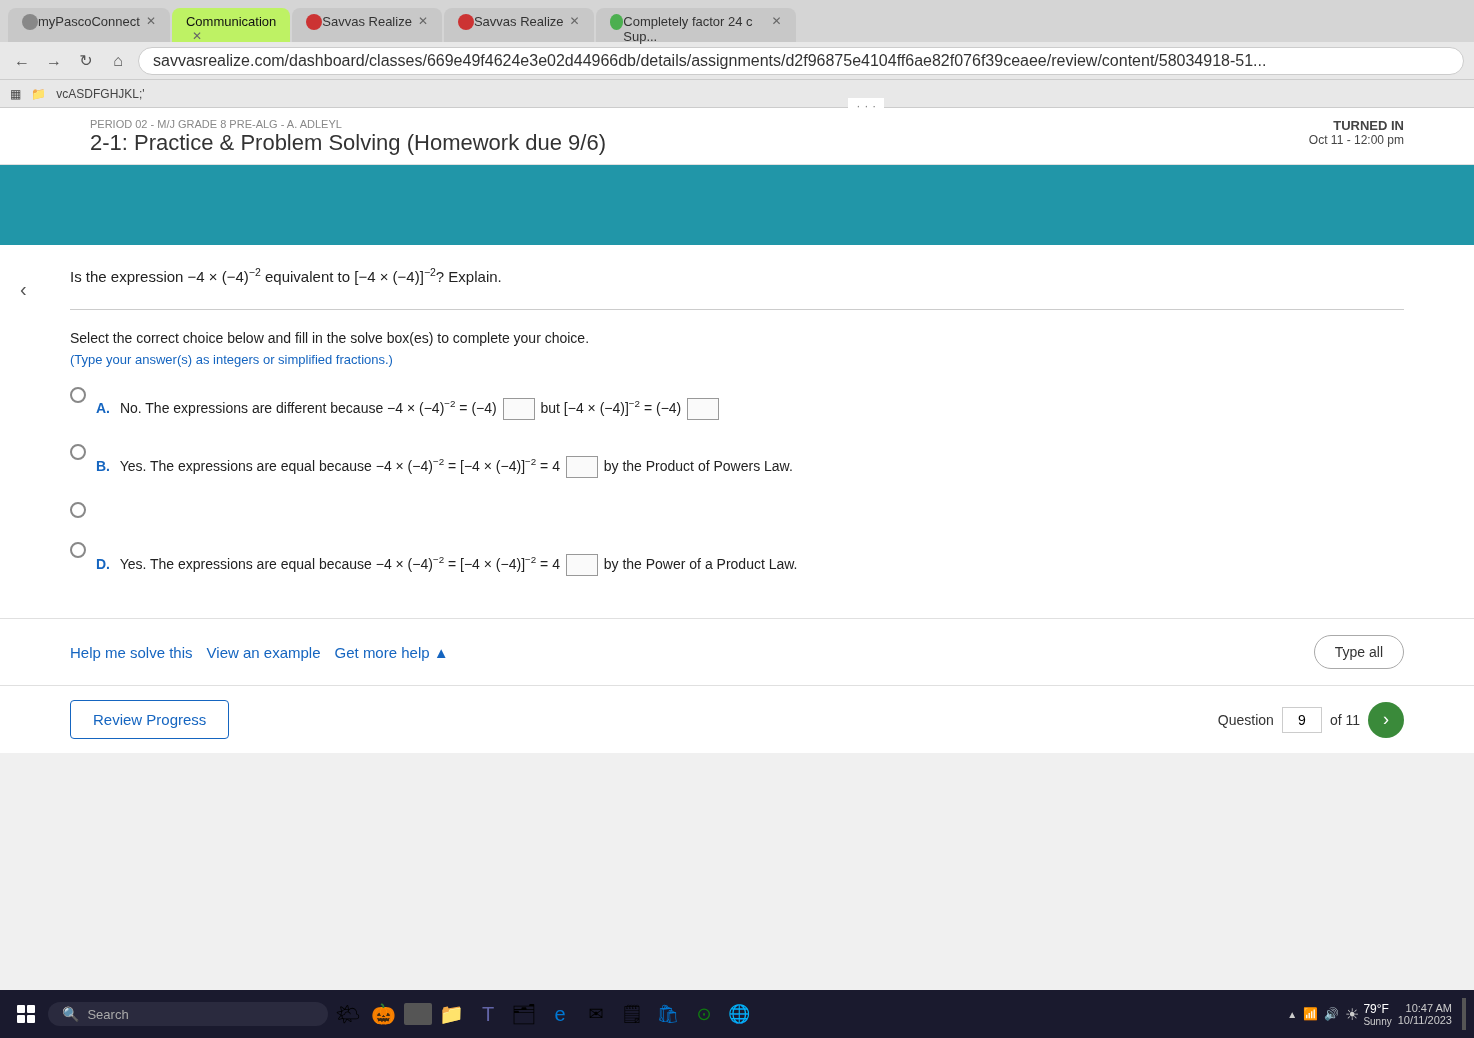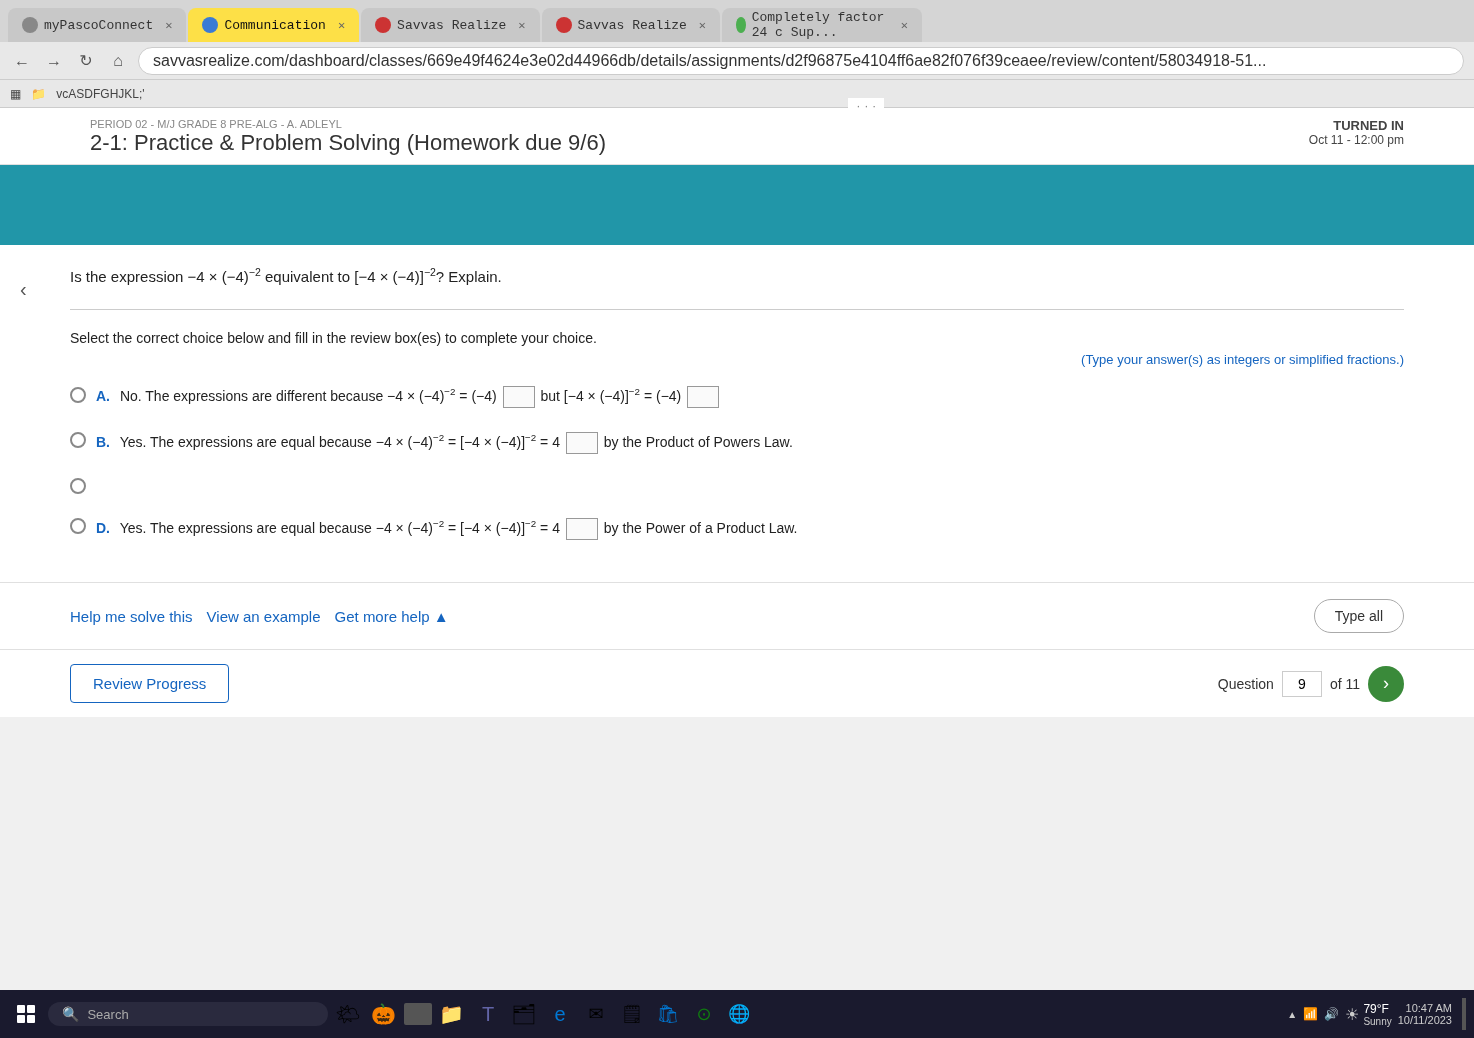--- a/index.html
+++ b/index.html
@@ -1,22 +1,22 @@
 <!DOCTYPE html>
 <html><head>
   <meta charset="utf-8">
   <style>
     * { margin: 0; padding: 0; box-sizing: border-box; }
     body { font-family: 'Segoe UI', Arial, sans-serif; background: #f0f0f0; width: 1474px; height: 1038px; overflow: hidden; position: relative; }
 
     
     .browser-chrome { background: #e8e8e8; width: 100%; }
     .tab-bar { display: flex; align-items: flex-end; padding: 6px 8px 0; background: #d5d5d5; height: 42px; gap: 2px; }
-    .tab { display: flex; align-items: center; padding: 6px 14px; border-radius: 8px 8px 0 0; font-size: 13px; color: #333; background: #c8c8c8; max-width: 200px; gap: 6px; height: 34px; font-family: Liberation Mono, monospace; }
-    .tab.active { background: #fde047; color: #111; }
+    .tab { display: flex; padding: 6px 14px; border-radius: 8px 8px 0 0; font-size: 13px; color: #333; background: #c8c8c8; max-width: 200px; height: 34px; }
+    .tab.active { background: #bef264; color: #111; flex-direction: column; }
     .tab-close { font-size: 12px; color: #666; cursor: pointer; margin-left: 6px; }
     .tab-icon { width: 16px; height: 16px; border-radius: 50%; display: inline-block; }
     .tab-icon.myPasco { background: #888; }
     .tab-icon.comm { background: #3a7bd5; }
     .tab-icon.savvas { background: #cc3333; }
     .tab-icon.google { background: #4CAF50; }
 
     .address-bar-row { display: flex; align-items: center; padding: 6px 10px; background: #e8e8e8; gap: 8px; height: 38px; border-bottom: 1px solid #ccc; }
     .nav-btn { font-size: 16px; color: #555; cursor: pointer; width: 24px; text-align: center; }
     .address-bar { flex: 1; background: #fff; border: 1px solid #ccc; border-radius: 20px; padding: 4px 14px; font-size: 16px; color: #333; }
@@ -36,27 +36,27 @@
     
     .blue-banner { height: 80px; background: #2196a8; width: 100%; }
 
     
     .question-area { padding: 20px 70px; }
     .question-text { font-size: 15px; color: #222; margin-bottom: 20px; line-height: 1.5; }
     .divider { border: none; border-top: 1px solid #ccc; margin: 8px 0 20px; position: relative; }
     .divider-dots { position: absolute; right: 40%; top: -10px; background: #fff; padding: 0 8px; color: #888; font-size: 13px; }
 
     .instructions { font-size: 14px; color: #222; margin-bottom: 6px; }
-    .instructions-sub { font-size: 13px; color: #1565c0; margin-bottom: 18px; text-align: right; }
+    .instructions-sub { font-size: 13px; color: #1565c0; margin-bottom: 18px; }
 
     
     .choice { display: flex; align-items: flex-start; margin-bottom: 22px; gap: 10px; }
     .radio { width: 16px; height: 16px; border-radius: 50%; border: 2px solid #888; flex-shrink: 0; margin-top: 2px; background: #fff; }
     .choice-label { font-weight: 600; font-size: 14px; color: #1565c0; margin-right: 6px; }
-    .choice-text { font-size: 14px; color: #222; line-height: 1.6; }
+    .choice-text { font-size: 14px; color: #222; line-height: 1.6; margin-top: 12px; }
     .input-box { display: inline-block; width: 32px; height: 22px; border: 1px solid #999; background: #fafafa; vertical-align: middle; margin: 0 2px; }
 
     
     .bottom-toolbar { padding: 16px 70px; border-top: 1px solid #e0e0e0; display: flex; align-items: center; gap: 14px; background: #fff; }
     .help-link { font-size: 15px; color: #1565c0; cursor: pointer; text-decoration: none; }
     .clear-all-btn { margin-left: auto; padding: 8px 20px; border: 1px solid #aaa; border-radius: 20px; background: #fff; font-size: 14px; color: #333; cursor: pointer; }
 
     
     .footer { padding: 14px 70px; border-top: 1px solid #e0e0e0; display: flex; align-items: center; justify-content: space-between; background: #fff; }
     .review-btn { padding: 10px 22px; border: 1px solid #1565c0; border-radius: 4px; color: #1565c0; font-size: 15px; background: #fff; cursor: pointer; text-align: center; }
@@ -140,21 +140,21 @@
   <div class="blue-banner"></div>
 
   <div class="question-area">
     <div class="question-text">
       Is the expression −4 × (−4)<sup>−2</sup> equivalent to [−4 × (−4)]<sup>−2</sup>? Explain.
     </div>
 
     <hr class="divider">
     <span class="divider-dots">· · ·</span>
 
-    <div class="instructions">Select the correct choice below and fill in the review box(es) to complete your choice.</div>
+    <div class="instructions">Select the correct choice below and fill in the solve box(es) to complete your choice.</div>
     <div class="instructions-sub">(Type your answer(s) as integers or simplified fractions.)</div>
 
     <div class="choice">
       <div class="radio"></div>
       <div class="choice-text">
         <span class="choice-label">A.</span>
         <span>No. The expressions are different because −4 × (−4)<sup>−2</sup> = (−4)</span>
         <span class="input-box"></span>
         <span> but [−4 × (−4)]<sup>−2</sup> = (−4)</span>
         <span class="input-box"></span>

